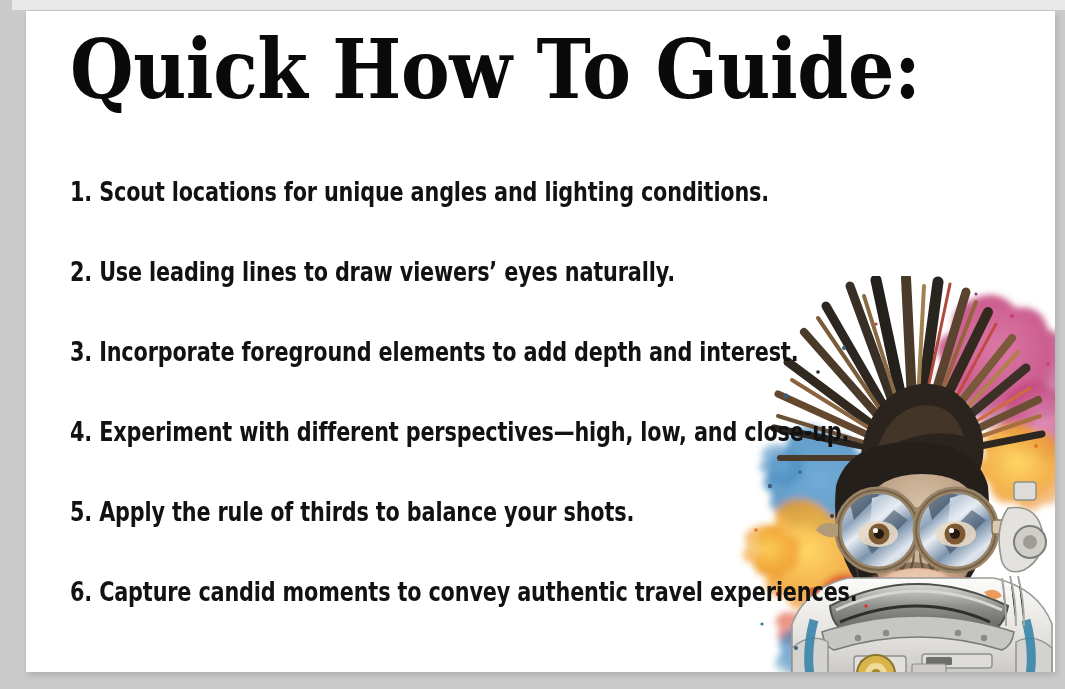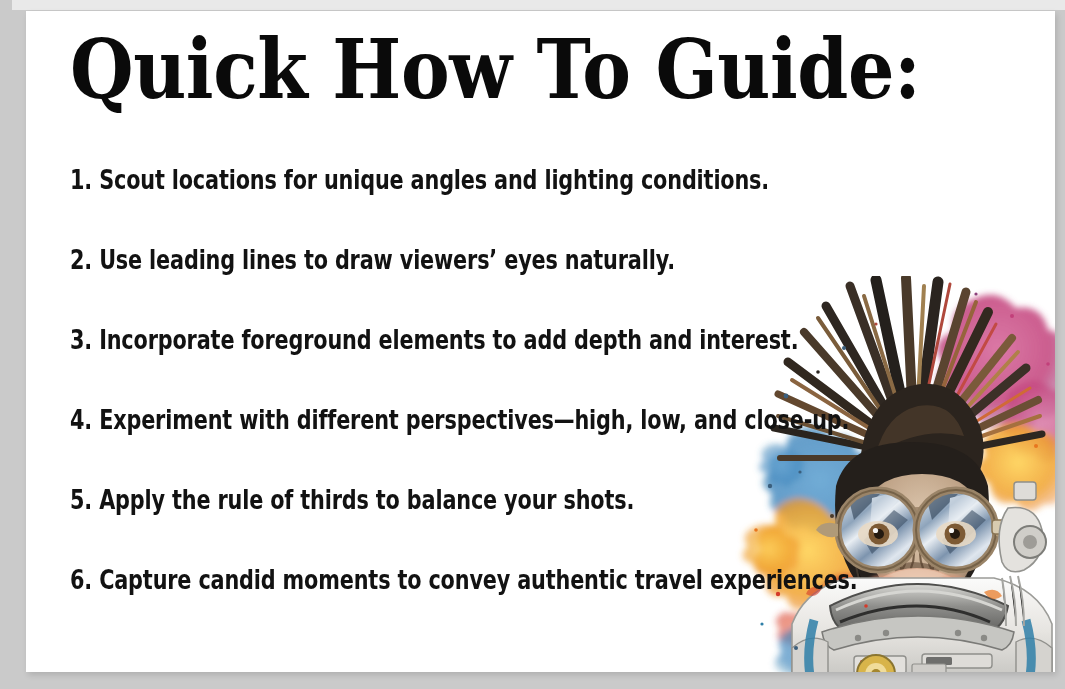--- a/index.html
+++ b/index.html
@@ -49,21 +49,21 @@
     color: #0a0a0a;
     white-space: nowrap;
     transform: scaleX(0.88);
     transform-origin: left top;
   }
 
   
   #steps {
     position: absolute;
     left: 44px;
-    top: 152px;
+    top: 164px;
     width: 960px;
     margin: 0;
     padding: 0;
     list-style: none;
     z-index: 3;
   }
   #steps li {
     height: 80px;
     font-family: "DejaVu Sans", "Liberation Sans", sans-serif;
     font-weight: 700;

